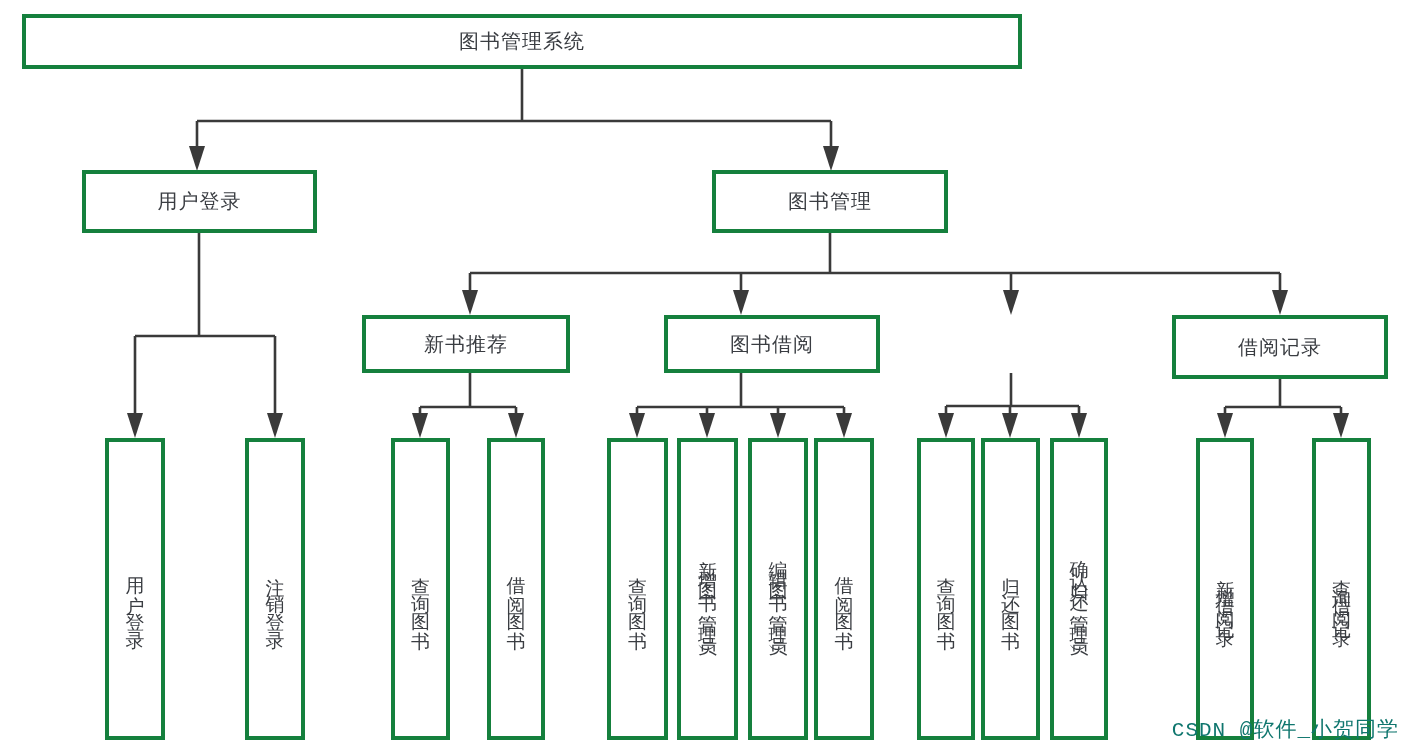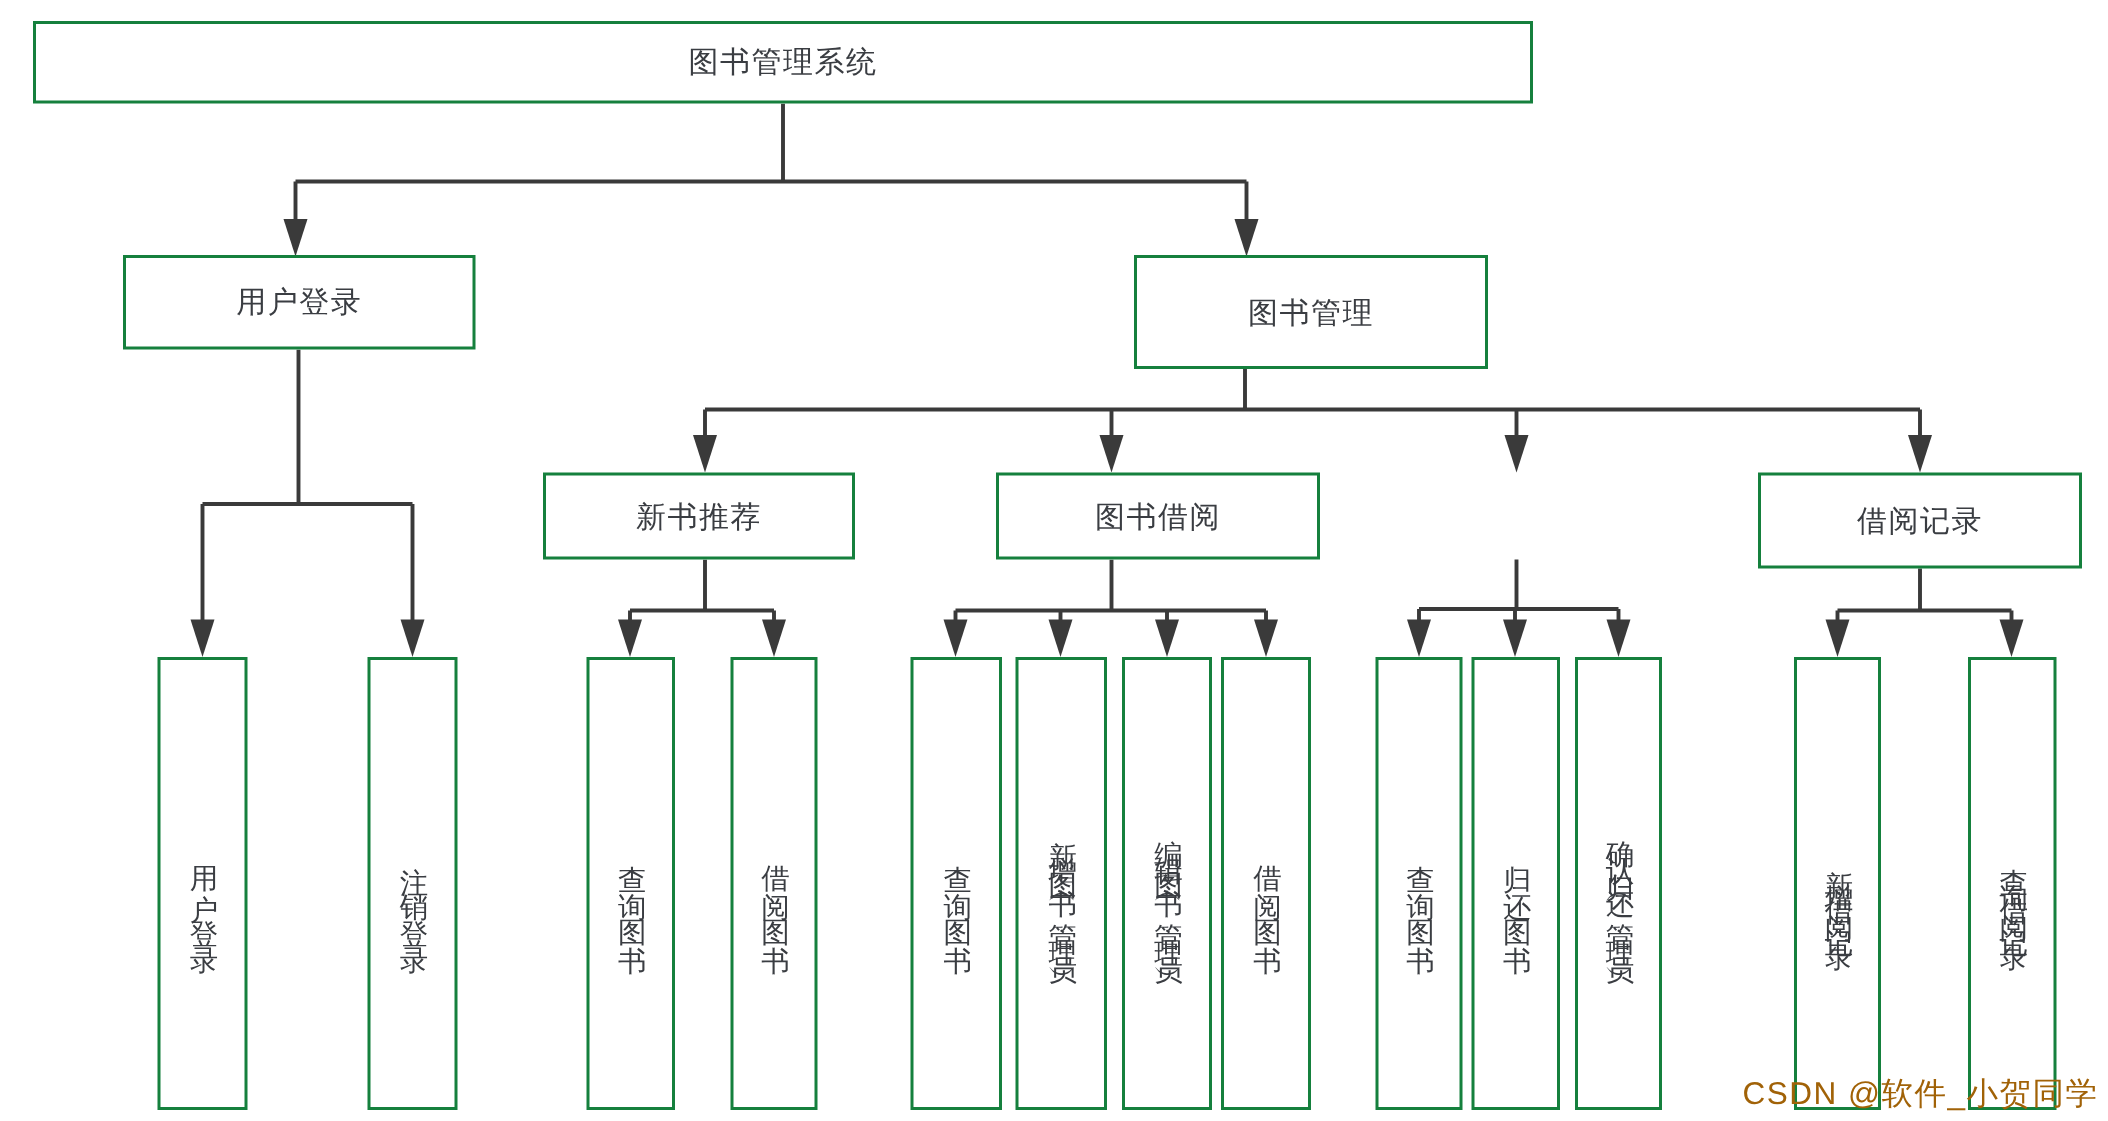--- a/index.html
+++ b/index.html
@@ -8,43 +8,44 @@
     width:1405px; height:747px;
     background:#ffffff;
     font-family:"Liberation Sans", sans-serif;
     overflow:hidden;
   }
   .connectors { position:absolute; left:0; top:0; }
   .box {
     position:absolute;
     box-sizing:border-box;
     background:#ffffff;
-    border:2px solid #15803d;
+    border:4px solid #15803d;
     display:flex;
     align-items:center;
     justify-content:center;
     color:#3a3d42;
   }
   .h-box { font-size:20px; letter-spacing:1px; }
   .v-box span {
     writing-mode:vertical-rl;
     text-orientation:mixed;
     font-size:19px;
     color:#3a3d42;
   }
   .ls4 { letter-spacing:18px; margin-bottom:-18px; }
   .ls6 { letter-spacing:10px; margin-bottom:-10px; }
   .ls9 { letter-spacing:11px; margin-bottom:-11px; }
   .watermark {
     position:absolute;
     right:6px; bottom:4px;
     font-size:21px;
-    color:#a16207;
+    color:#0f766e;
     letter-spacing:1px;
     pointer-events:none;
+    font-family:Liberation Mono, monospace;
   }
 </style>
 </head>
 <body>
 
 <div class="canvas">
 
   <svg class="connectors" width="1405" height="747" viewBox="0 0 1405 747">
     <g stroke="#3a3a3a" stroke-width="2.6" fill="none">
 
@@ -88,21 +89,21 @@
     </g>
   </svg>
 
   <div class="box h-box" style="left:22px;top:14px;width:1000px;height:55px">
     <span>图书管理系统</span>
   </div>
 
   <div class="box h-box" style="left:82px;top:170px;width:235px;height:63px">
     <span>用户登录</span>
   </div>
-  <div class="box h-box" style="left:756px;top:170px;width:236px;height:76px">
+  <div class="box h-box" style="left:712px;top:170px;width:236px;height:63px">
     <span>图书管理</span>
   </div>
 
   <div class="box h-box" style="left:362px;top:315px;width:208px;height:58px">
     <span>新书推荐</span>
   </div>
   <div class="box h-box" style="left:664px;top:315px;width:216px;height:58px">
     <span>图书借阅</span>
   </div>
   <div class="box h-box" style="left:1172px;top:315px;width:216px;height:64px">

